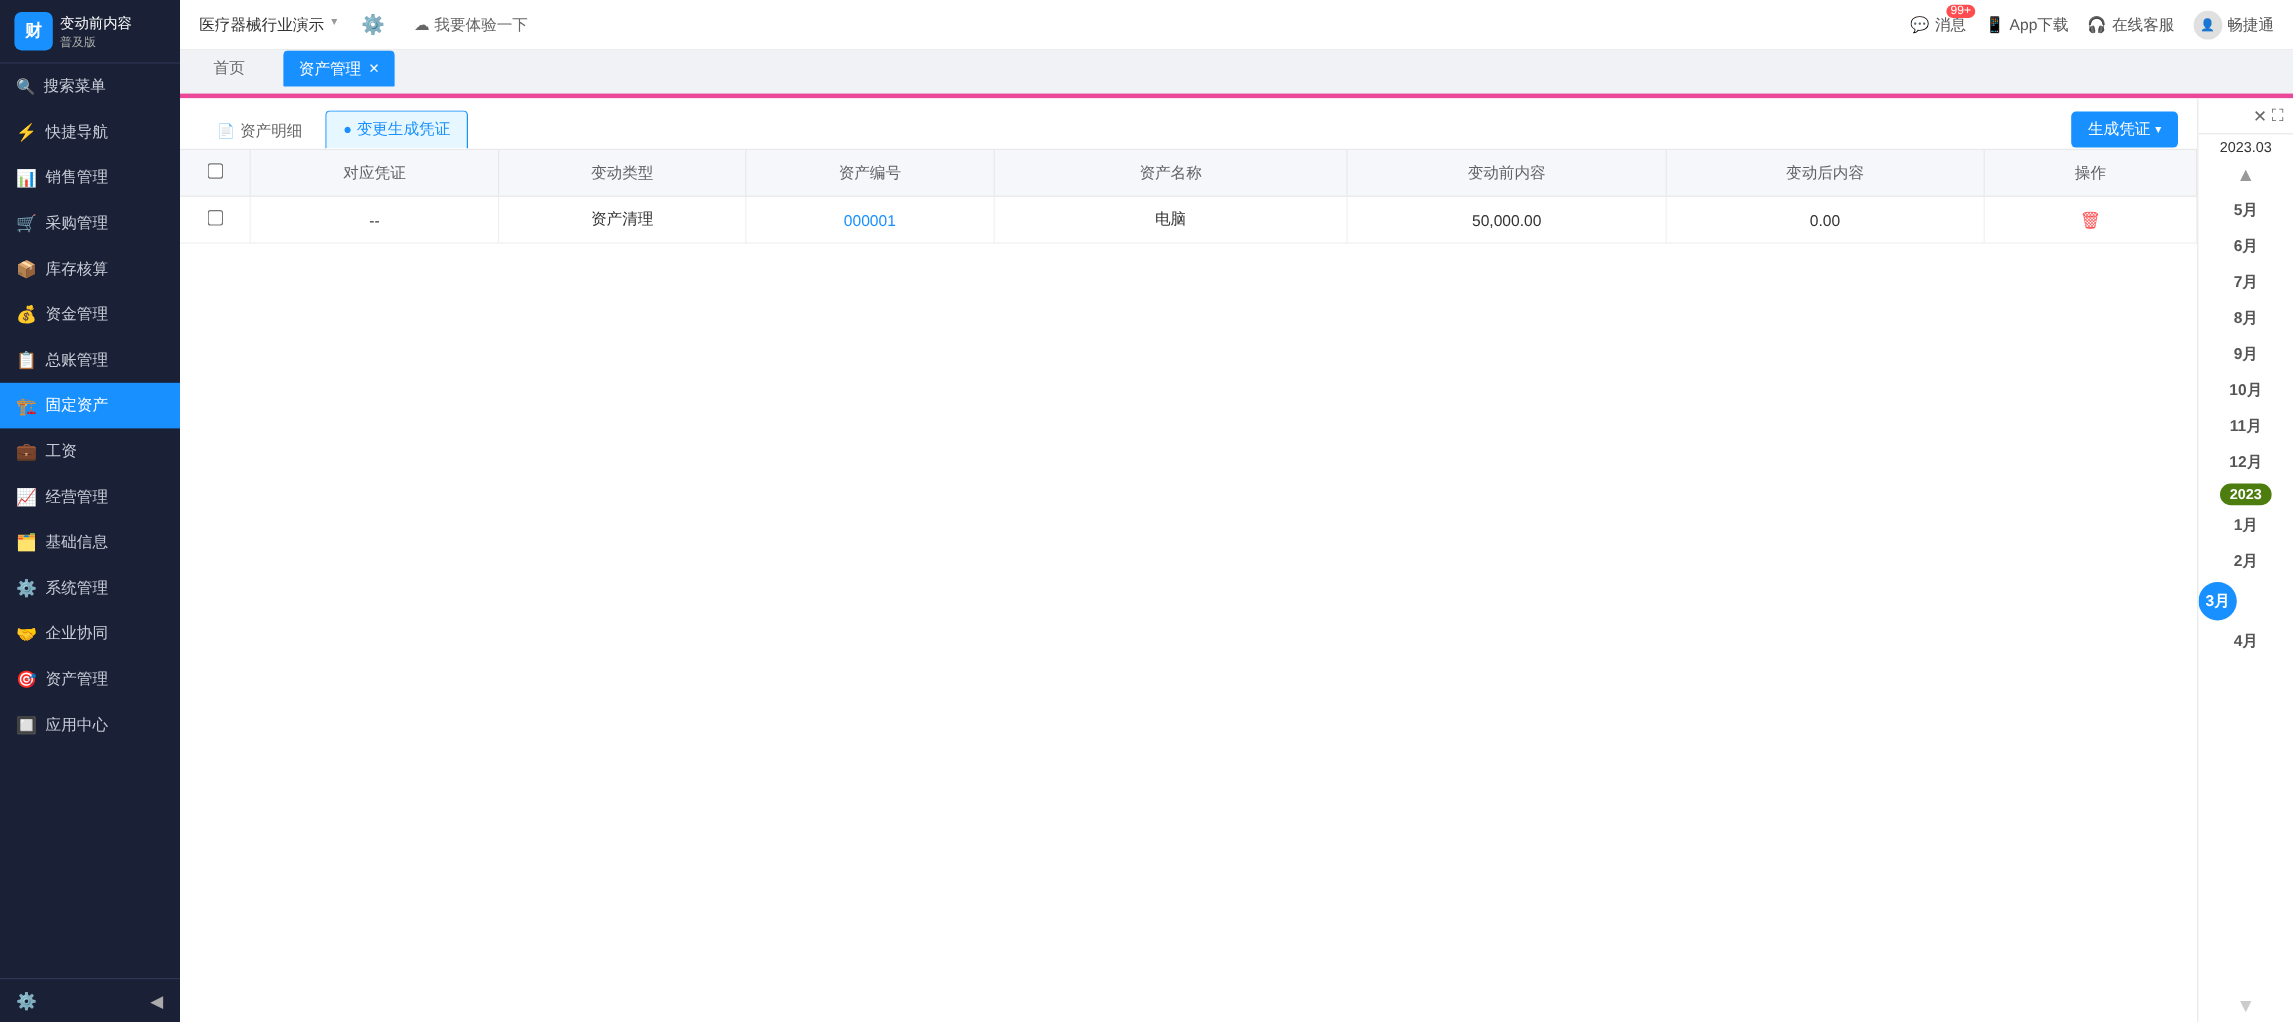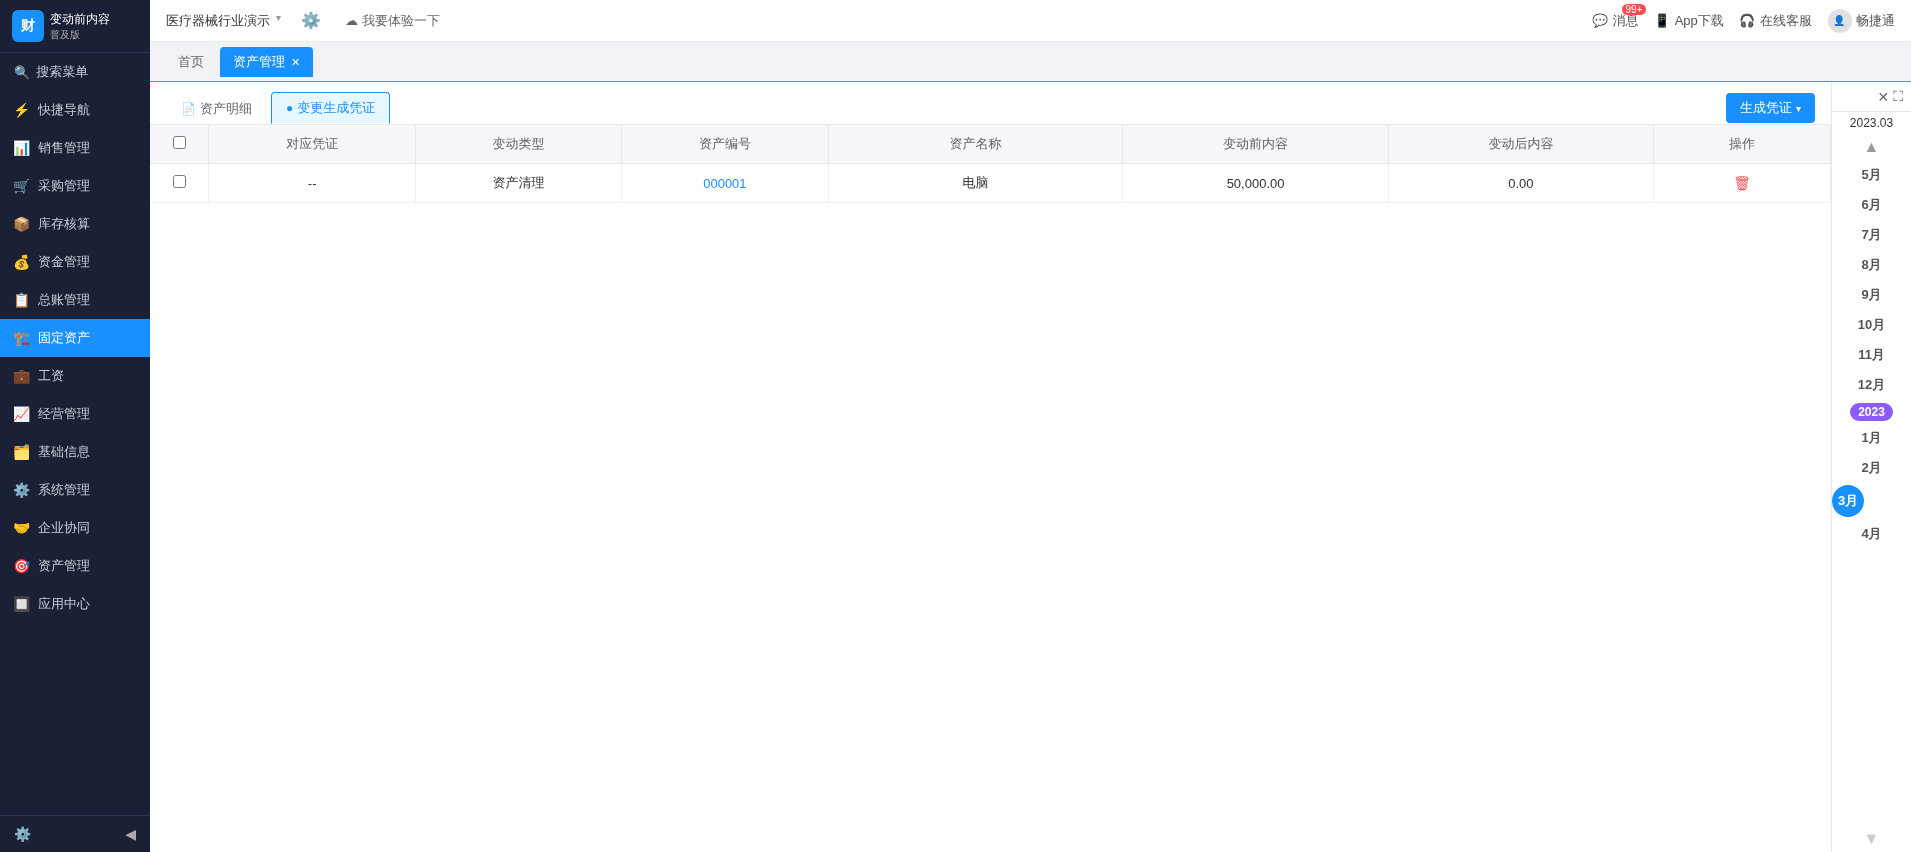--- a/index.html
+++ b/index.html
@@ -24,21 +24,21 @@
     .company-selector { display: flex; align-items: flex-start; gap: 6px; font-size: 13px; color: #333; cursor: pointer; }
     .company-selector-arrow { color: #999; font-size: 10px; }
     .settings-icon { color: #666; cursor: pointer; font-size: 16px; margin-left: 4px; }
     .experience-btn { display: flex; align-items: center; gap: 4px; color: #666; font-size: 13px; cursor: pointer; margin-left: 8px; }
     .header-right { margin-left: auto; display: flex; align-items: center; gap: 16px; }
     .header-action { display: flex; align-items: center; gap: 4px; color: #555; font-size: 13px; cursor: pointer; position: relative; }
     .badge { background: #ff4d4f; color: #fff; border-radius: 10px; font-size: 10px; padding: 0 4px; min-width: 18px; text-align: center; position: absolute; top: -8px; right: -8px; }
     .user-avatar { width: 24px; height: 24px; border-radius: 50%; background: #e0e0e0; display: flex; align-items: center; justify-content: center; font-size: 10px; color: #666; }
 
     
-    .tab-bar { height: 40px; background: #f0f2f5; display: flex; align-items: center; padding: 0 16px; gap: 4px; flex-shrink: 0; border-bottom: 1px solid #ec4899; }
+    .tab-bar { height: 40px; background: #f0f2f5; display: flex; align-items: flex-start; padding: 0 16px; gap: 20px; flex-shrink: 0; border-bottom: 4px solid #ec4899; }
     .tab { height: 30px; display: flex; align-items: center; padding: 0 12px; border-radius: 4px 4px 0 0; font-size: 13px; cursor: pointer; gap: 6px; background: #fff; border: 1px solid #e8e8e8; border-bottom: none; color: #666; }
     .tab.home { background: transparent; border: none; color: #666; }
     .tab.active { background: #1890ff; color: #fff; border-color: #1890ff; }
     .tab-close { font-size: 11px; cursor: pointer; }
 
     
     .content { flex: 1; display: flex; overflow: hidden; position: relative; background: #fff; }
     .content-main { flex: 1; display: flex; flex-direction: column; overflow: hidden; }
 
     
@@ -266,21 +266,21 @@
       <div class="date-list">
         <div class="date-item">5月</div>
         <div class="date-item">6月</div>
         <div class="date-item">7月</div>
         <div class="date-item">8月</div>
         <div class="date-item">9月</div>
         <div class="date-item">10月</div>
         <div class="date-item">11月</div>
         <div class="date-item">12月</div>
         <div style="text-align:center;margin:4px auto;">
-          <span style="background:#8b5cf6;color:#fff;border-radius:12px;padding:2px 8px;font-size:12px;">2023</span>
+          <span style="background:#4d7c0f;color:#fff;border-radius:12px;padding:2px 8px;font-size:12px;">2023</span>
         </div>
         <div class="date-item">1月</div>
         <div class="date-item">2月</div>
         <div style="display:flex;justify-content:flex-start;margin:2px 0;">
           <div style="background:#1890ff;color:#fff;border-radius:50%;width:32px;height:32px;display:flex;align-items:center;justify-content:center;font-size:13px;cursor:pointer;">3月</div>
         </div>
         <div class="date-item">4月</div>
       </div>
       <div style="text-align:center;padding:4px;">
         <span style="color:#ccc;font-size:16px;">▼</span>

